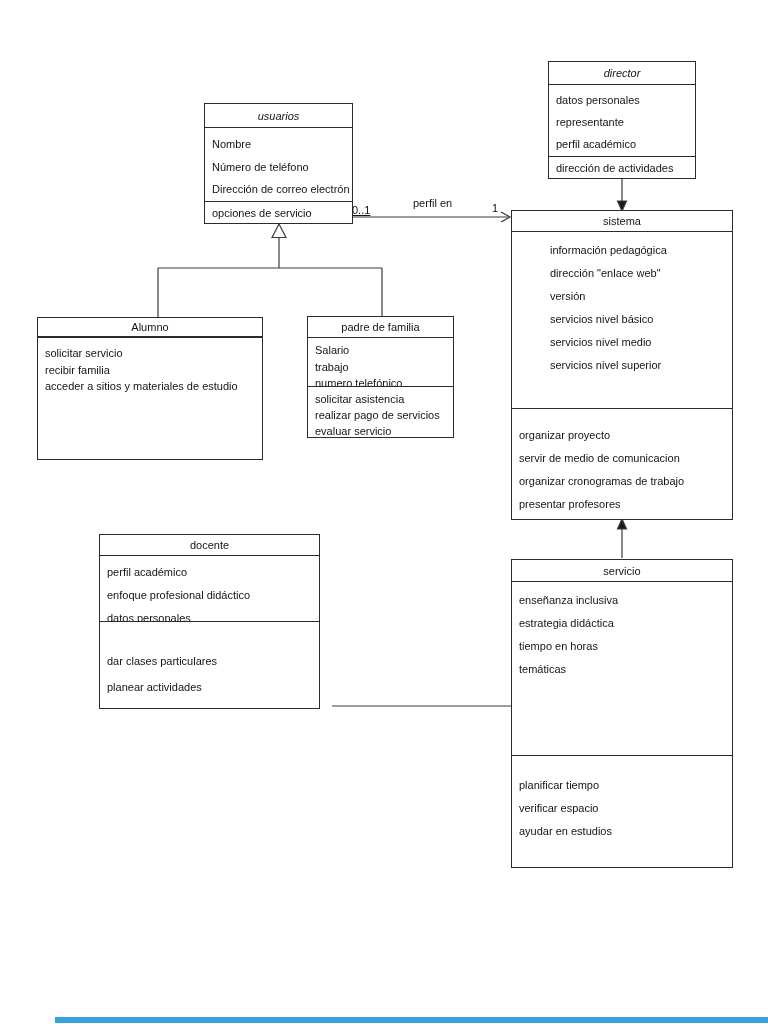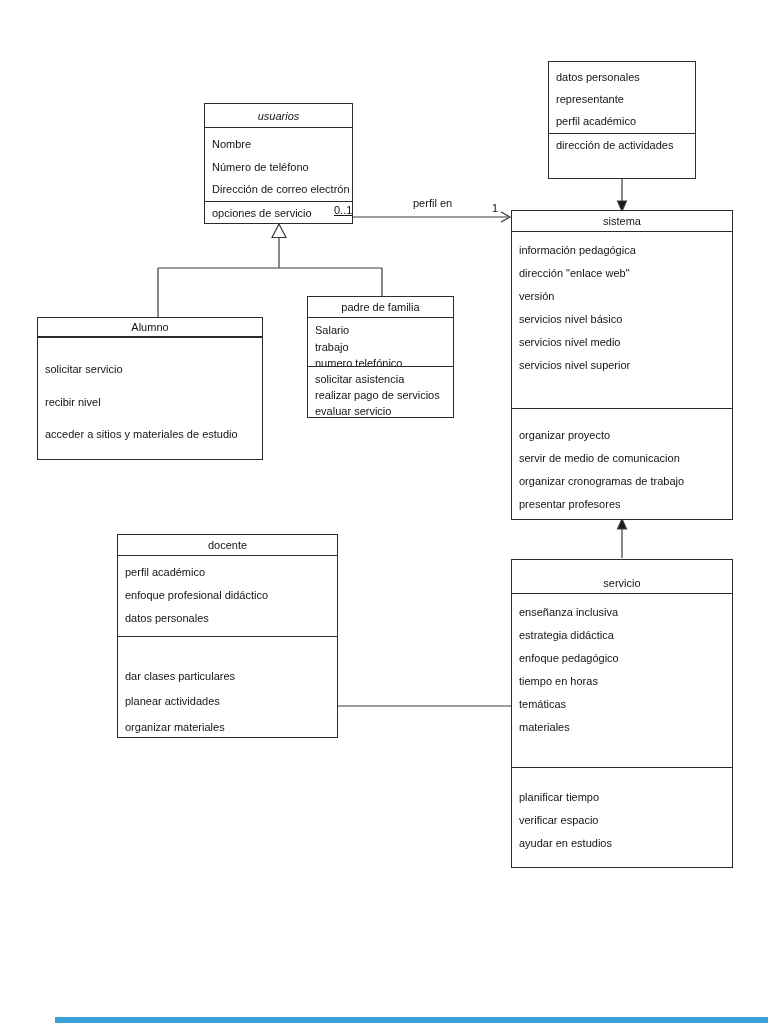--- a/index.html
+++ b/index.html
@@ -34,63 +34,63 @@
   #box-director{left:548px; top:61px; width:148px; height:118px;}
   #box-director .title{height:23px;}
   #box-director .attrs{height:71px; padding-top:4px;}
   #box-director .attrs .row{line-height:22px;}
   #box-director .ops{padding-top:2px;}
   #box-director .ops .row{line-height:19px;}
 
   
   #box-sistema{left:511px; top:210px; width:222px; height:310px;}
   #box-sistema .title{height:21px;}
-  #box-sistema .attrs{height:176px; padding-top:7px;}
+  #box-sistema .attrs{height:176px; padding-top:7px;margin-left:31px;}
   #box-sistema .attrs .row{line-height:23px;}
   #box-sistema .ops{padding-top:15px;}
   #box-sistema .ops .row{line-height:23px;}
 
   
   #box-alumno{left:37px; top:317px; width:226px; height:143px;}
   #box-alumno .title{height:19px;}
   #box-alumno .attrs{height:50px; padding-top:6px;}
   #box-alumno .attrs .row{line-height:21px;}
   #box-alumno .ops{padding-top:7px;}
-  #box-alumno .ops .row{line-height:16.5px;margin-top:16px;}
-
-  
-  #box-padre{left:307px; top:296px; width:147px; height:122px;}
+  #box-alumno .ops .row{line-height:16.5px;}
+
+  
+  #box-padre{left:307px; top:316px; width:147px; height:122px;}
   #box-padre .title{height:21px;}
   #box-padre .attrs{height:50px; padding-top:4px;}
   #box-padre .attrs .row{line-height:16.5px;}
   #box-padre .ops{padding-top:4px;}
   #box-padre .ops .row{line-height:16px;}
 
   
-  #box-docente{left:117px; top:534px; width:221px; height:204px;}
+  #box-docente{left:99px; top:534px; width:221px; height:175px;}
   #box-docente .title{height:21px;}
   #box-docente .attrs{height:83px; padding-top:5px;}
   #box-docente .attrs .row{line-height:23px;}
   #box-docente .ops{padding-top:27px;}
   #box-docente .ops .row{line-height:25.5px;}
 
   
   #box-servicio{left:511px; top:559px; width:222px; height:309px;}
-  #box-servicio .title{height:22px;margin-top:12px;}
+  #box-servicio .title{height:22px;}
   #box-servicio .attrs{height:173px; padding-top:7px;}
   #box-servicio .attrs .row{line-height:23px;}
   #box-servicio .ops{padding-top:18px;}
   #box-servicio .ops .row{line-height:23px;}
 
   
   #connectors{position:absolute; left:0; top:0; pointer-events:none;}
 
   
   .edge-label{position:absolute; white-space:nowrap;}
-  #lbl-assoc-src-mult{left:334px; top:204px;text-decoration:underline;}
+  #lbl-assoc-src-mult{left:352px; top:204px;text-decoration:underline;}
   #lbl-assoc-name{left:413px; top:197px;}
   #lbl-assoc-tgt-mult{left:492px; top:202px;}
 
   
   #bottom-bar{position:absolute; left:55px; top:1017px; width:713px; height:6px; background:#38a1d7;}
 </style>
 </head>
 <body>
 
 <div class="canvas">
@@ -133,20 +133,21 @@
       <div class="row">Nombre</div>
       <div class="row">Número de teléfono</div>
       <div class="row">Dirección de correo electrón</div>
     </div>
     <div class="sec ops">
       <div class="row">opciones de servicio</div>
     </div>
   </div>
 
   <div class="cls abstract" id="box-director">
+    <div class="title">director</div>
     <div class="sec attrs">
       <div class="row">datos personales</div>
       <div class="row">representante</div>
       <div class="row">perfil académico</div>
     </div>
     <div class="sec ops">
       <div class="row">dirección de actividades</div>
     </div>
   </div>
 
@@ -165,21 +166,21 @@
       <div class="row">servir de medio de comunicacion</div>
       <div class="row">organizar cronogramas de trabajo</div>
       <div class="row">presentar profesores</div>
     </div>
   </div>
 
   <div class="cls" id="box-alumno">
     <div class="title">Alumno</div>
     <div class="sec ops">
       <div class="row">solicitar servicio</div>
-      <div class="row">recibir nivel</div>
+      <div class="row">recibir familia</div>
       <div class="row">acceder a sitios y materiales de estudio</div>
     </div>
   </div>
 
   <div class="cls" id="box-padre">
     <div class="title">padre de familia</div>
     <div class="sec attrs">
       <div class="row">Salario</div>
       <div class="row">trabajo</div>
       <div class="row">numero telefónico</div>
@@ -203,24 +204,22 @@
       <div class="row">planear actividades</div>
       <div class="row">organizar materiales</div>
     </div>
   </div>
 
   <div class="cls" id="box-servicio">
     <div class="title">servicio</div>
     <div class="sec attrs">
       <div class="row">enseñanza inclusiva</div>
       <div class="row">estrategia didáctica</div>
-      <div class="row">enfoque pedagógico</div>
       <div class="row">tiempo en horas</div>
       <div class="row">temáticas</div>
-      <div class="row">materiales</div>
     </div>
     <div class="sec ops">
       <div class="row">planificar tiempo</div>
       <div class="row">verificar espacio</div>
       <div class="row">ayudar en estudios</div>
     </div>
   </div>
 
   <div class="edge-label" id="lbl-assoc-src-mult">0..1</div>
   <div class="edge-label" id="lbl-assoc-name">perfil en</div>

